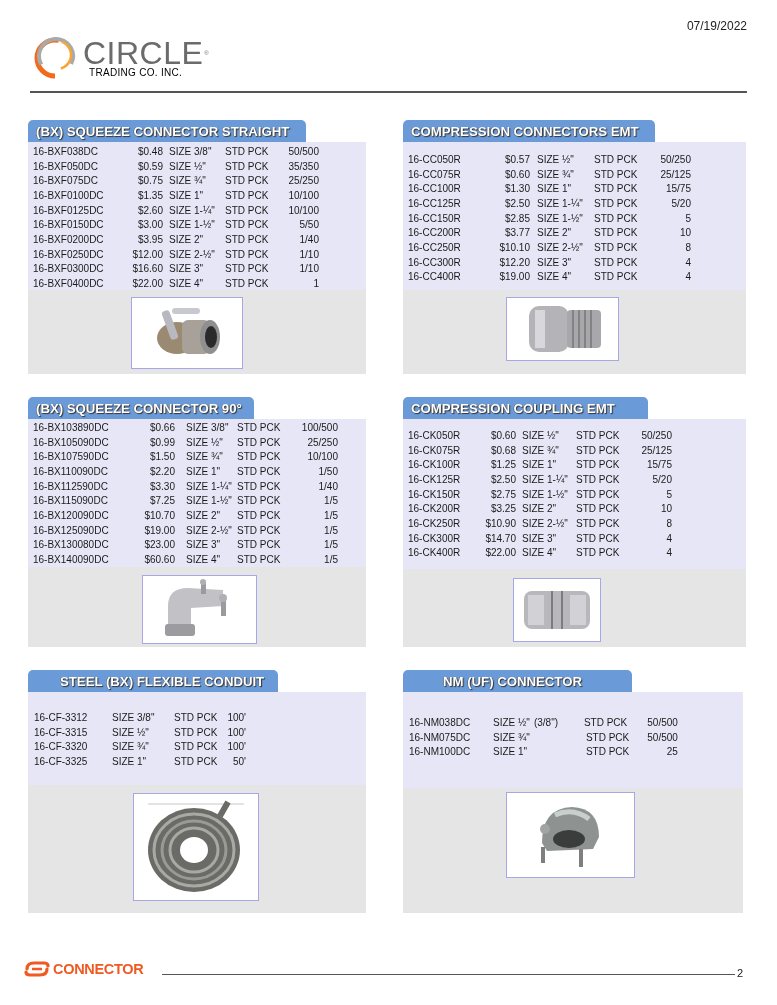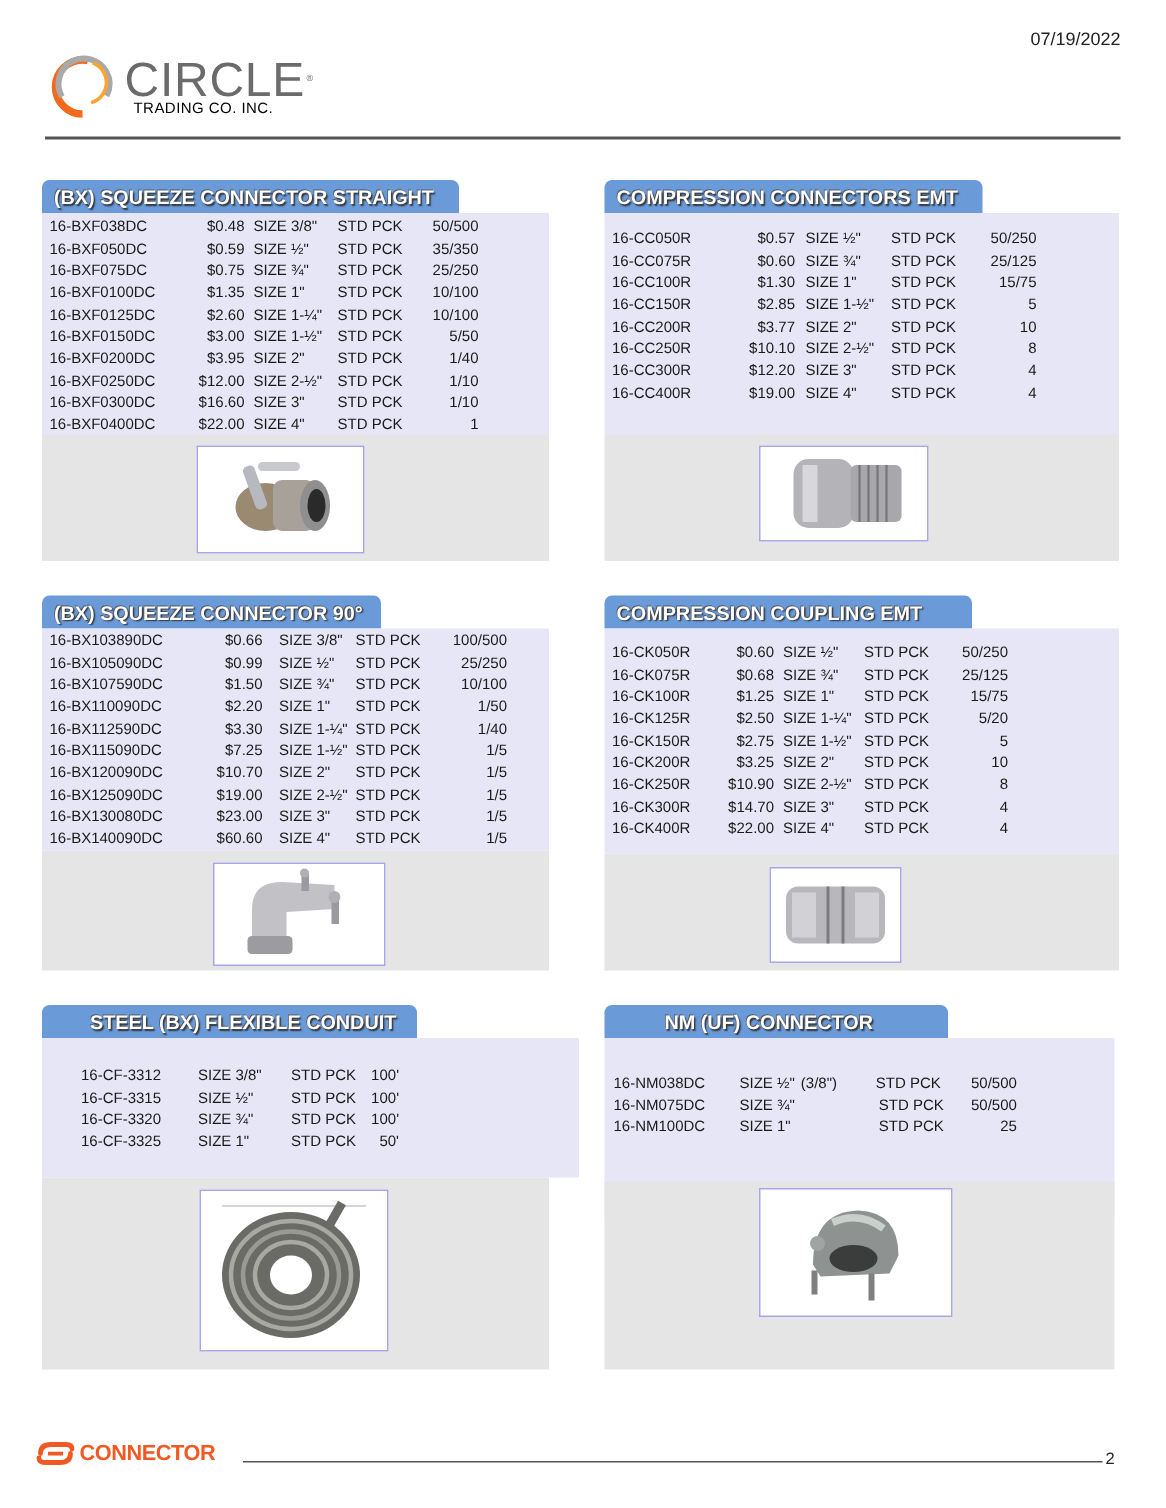--- a/index.html
+++ b/index.html
@@ -171,20 +171,27 @@
             <td class="r">25/125</td>
           </tr>
         <tr>
             <td>16-CC100R</td>
             <td class="r">$1.30</td>
             <td style="padding-left:7px">SIZE 1"</td>
             <td>STD PCK</td>
             <td class="r">15/75</td>
           </tr>
         <tr>
+            <td>16-CC125R</td>
+            <td class="r">$2.50</td>
+            <td style="padding-left:7px">SIZE 1-¼"</td>
+            <td>STD PCK</td>
+            <td class="r">5/20</td>
+          </tr>
+        <tr>
             <td>16-CC150R</td>
             <td class="r">$2.85</td>
             <td style="padding-left:7px">SIZE 1-½"</td>
             <td>STD PCK</td>
             <td class="r">5</td>
           </tr>
         <tr>
             <td>16-CC200R</td>
             <td class="r">$3.77</td>
             <td style="padding-left:7px">SIZE 2"</td>
@@ -415,21 +422,21 @@
         <rect x="56" y="16" width="16" height="30" fill="#d2d2d6"></rect>
         <line x1="38" y1="12" x2="38" y2="50" stroke="#7c7c80" stroke-width="2"></line>
         <line x1="48" y1="12" x2="48" y2="50" stroke="#7c7c80" stroke-width="2"></line>
       </svg>
     </div>
   </div>
 </div>
 
 <div class="panel" style="left:28px; top:670px; width:270px; height:243px;">
   <div class="hdr" style="width:250px; padding-left:32px;">STEEL (BX) FLEXIBLE CONDUIT</div>
-  <div class="tbl" style="top:22px; width:338px; height:93px;padding-left:20px;">
+  <div class="tbl" style="top:22px; width:338px; height:93px;">
     <table style="margin-left:6px; margin-top:18px;">
       <colgroup>
           <col style="width:78px">
           <col style="width:62px">
           <col style="width:48px">
           <col style="width:24px">
         </colgroup>
       <tbody>
         <tr>
             <td>16-CF-3312</td>

